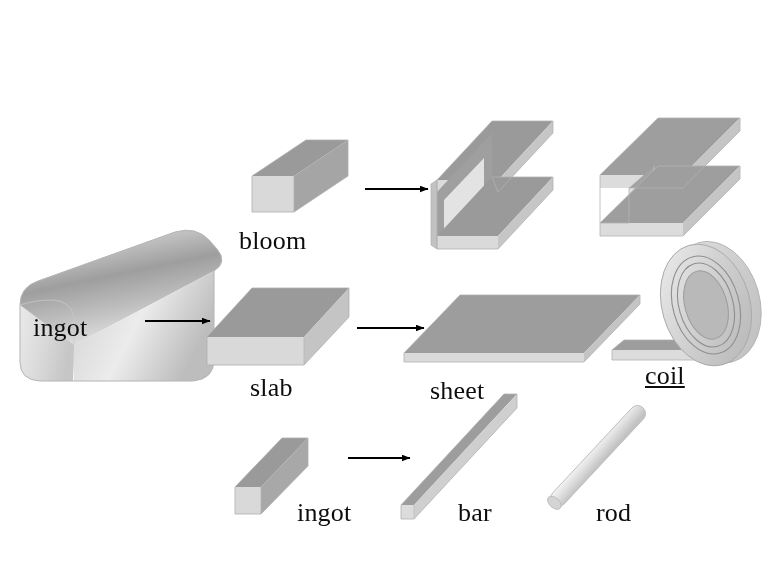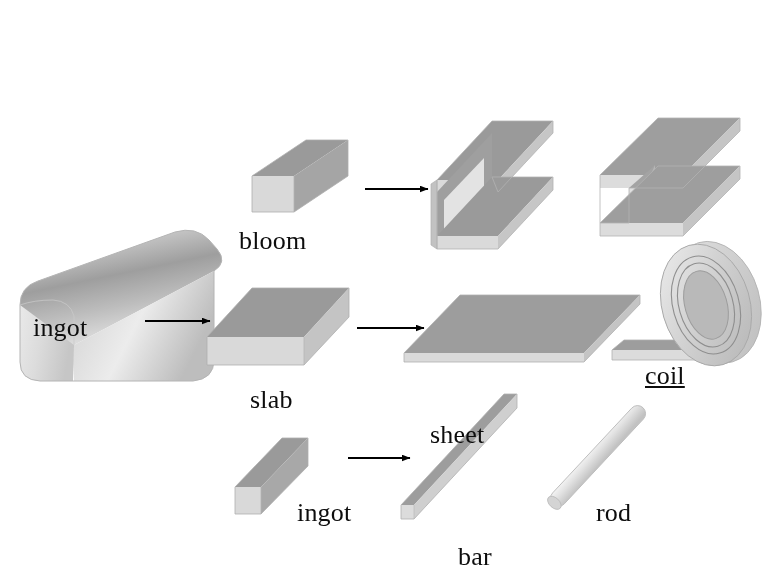--- a/index.html
+++ b/index.html
@@ -32,25 +32,25 @@
     font-family: "Liberation Serif", "DejaVu Serif", serif;
     font-size: 26px;
     color: #0d0d0d;
     white-space: nowrap;
     line-height: 1;
     letter-spacing: 0.2px;
   }
   .label-ingot      { left: 33px;  top: 315px; }
   .label-bloom      { left: 239px; top: 228px; }
   .label-structural { left: 474px; top: 247px; }
-  .label-slab       { left: 250px; top: 387px; }
-  .label-sheet      { left: 430px; top: 378px; margin-top: 44px; }
+  .label-slab       { left: 250px; top: 375px; }
+  .label-sheet      { left: 430px; top: 378px; }
   .label-coil       { left: 645px; top: 363px; text-decoration: underline; }
   .label-billet     { left: 297px; top: 500px; }
-  .label-bar        { left: 458px; top: 500px; margin-top: 44px; }
+  .label-bar        { left: 458px; top: 500px; }
   .label-rod        { left: 596px; top: 500px; }
 </style>
 </head>
 <body>
 
 <div id="diagram-root">
 
   <svg id="diagram-svg" viewBox="0 0 768 576" xmlns="http://www.w3.org/2000/svg">
     <defs>
       <linearGradient id="ingotTopGrad" x1="0" y1="0" x2="0.35" y2="1">

